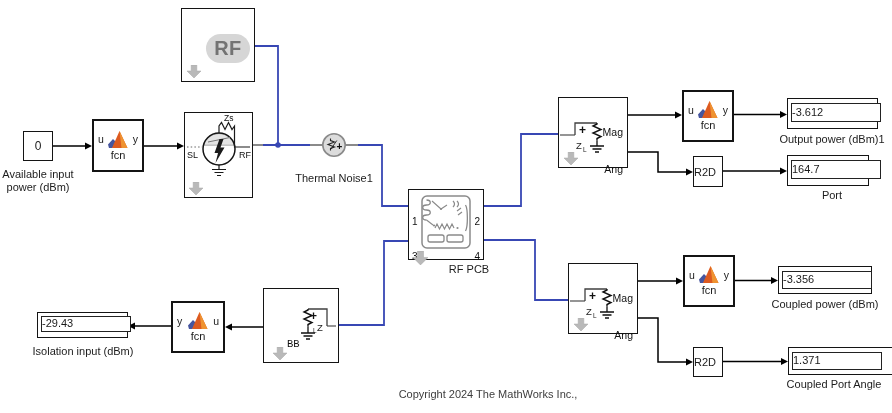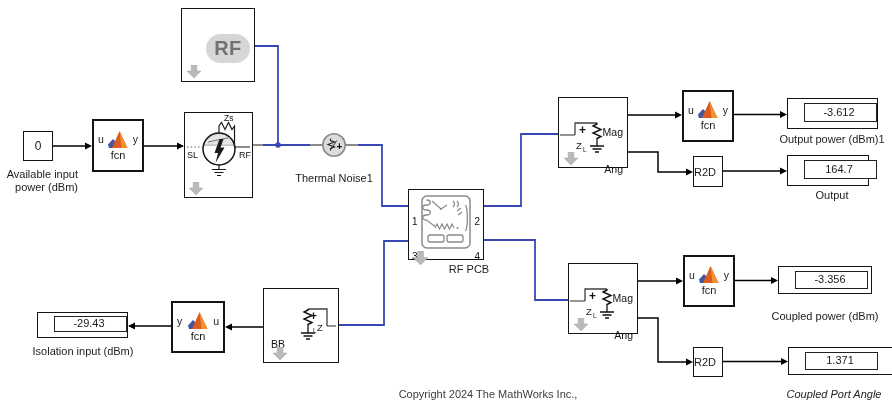--- a/index.html
+++ b/index.html
@@ -1,33 +1,33 @@
 <!DOCTYPE html>
 <html><head>
 <meta charset="utf-8">
 <style>
   html,body{margin:0;padding:0;background:#fff;}
   #canvas{position:relative;width:892px;height:413px;background:#ffffff;overflow:hidden;
           font-family:"Liberation Sans",sans-serif;color:#1a1a1a;}
   #wires{position:absolute;left:0;top:0;z-index:0;}
   .block{position:absolute;background:#fff;border:1.6px solid #141414;box-sizing:border-box;z-index:1;}
   .bold{border-width:2.8px;}
-  .blklabel{position:absolute;font-size:11px;line-height:12.5px;text-align:right;
+  .blklabel{position:absolute;font-size:11px;line-height:12.5px;text-align:center;
             transform:translateX(-50%);white-space:nowrap;z-index:2;color:#1c1c1c;}
   .wrap{white-space:normal;}
   .portlabel{position:absolute;font-size:10.5px;line-height:12px;color:#111;z-index:2;margin-top:17px;}
   .small{font-size:10px;}
   
   .fcn-inner{display:flex;flex-direction:column;align-items:center;justify-content:center;height:100%;}
   .fcn-row{display:flex;align-items:center;justify-content:space-between;width:100%;
            padding:0 4px;box-sizing:border-box;font-size:10.5px;}
   .fcn-name{font-size:11px;margin-top:1px;}
   
-  .display .inner{position:absolute;left:16px;top:4px;width:68px;height:17px;border:1.2px solid #222;
-                  font-size:11px;line-height:16px;text-align:center;padding-right:3px;background:#fff;
+  .display .inner{position:absolute;left:3px;top:4px;width:68px;height:17px;border:1.2px solid #222;
+                  font-size:11px;line-height:16px;text-align:left;padding-right:20px;background:#fff;
                   box-sizing:content-box;}
   .display{z-index:1;}
   .r2d{display:flex;align-items:center;justify-content:flex-start;font-size:11px;}
   .constant{display:flex;align-items:center;justify-content:center;font-size:12px;}
   
   .rfpill{position:absolute;left:24px;top:25px;width:44px;height:29px;border-radius:15px;
           background:#d6d6d6;display:flex;align-items:center;justify-content:center;
           font-size:20px;font-weight:bold;color:#737373;letter-spacing:0.5px;}
   .downarrow{position:absolute;z-index:3;}
   .copyright{position:absolute;font-size:11px;color:#3d3d3d;transform:translateX(-50%);
@@ -208,21 +208,21 @@
   </div>
   <div class="blklabel" style="left:832px;top:133px;">Output power (dBm)1</div>
 
   <div class="block r2d" style="left:693px;top:156px;width:30px;height:31px;">
     <span>R2D</span>
   </div>
 
   <div class="block display" style="left:787px;top:155px;width:82px;height:31px;">
     <div class="inner">164.7</div>
   </div>
-  <div class="blklabel" style="left:832px;top:189px;">Output</div>
+  <div class="blklabel" style="left:832px;top:189px;">Port</div>
 
   <div class="block" style="left:568px;top:263px;width:70px;height:71px;">
     <svg width="67" height="68" viewBox="0 0 67 68">
       <path d="M1,37 H16" stroke="#8a8a8a" stroke-width="1.8" fill="none"></path>
       <path d="M16,37 V25 H38" stroke="#404040" stroke-width="1.3" fill="none"></path>
       <path d="M38,25 v1 l-4,2 l8,3.5 l-8,3.5 l8,3.5 l-4,2 v2" stroke="#111" stroke-width="1.4" fill="none"></path>
       <path d="M38,42.5 V48 M31,48 H45 M33.5,51 H42.5 M36,54 H40" stroke="#111" stroke-width="1.3" fill="none"></path>
       <text x="20" y="36" font-size="12" font-weight="bold" fill="#111">+</text>
       <text x="17" y="51" font-size="9.5" fill="#222">Z</text>
       <text x="24" y="54" font-size="6.5" fill="#222">L</text>
@@ -245,33 +245,33 @@
         </svg>
         <span>y</span>
       </div>
       <div class="fcn-name">fcn</div>
     </div>
   </div>
 
   <div class="block display" style="left:778px;top:266px;width:94px;height:28px;">
     <div class="inner" style="height:16px;line-height:15px;">-3.356</div>
   </div>
-  <div class="blklabel" style="left:825px;top:310px;">Coupled power (dBm)</div>
+  <div class="blklabel" style="left:825px;top:298px;">Coupled power (dBm)</div>
 
   <div class="block r2d" style="left:693px;top:347px;width:30px;height:30px;">
     <span>R2D</span>
   </div>
 
   <div class="block display" style="left:788px;top:347px;width:112px;height:28px;">
     <div class="inner" style="height:16px;line-height:15px;">1.371</div>
   </div>
-  <div class="blklabel" style="left:834px;top:388px;font-style:italic;">Coupled Port Angle</div>
+  <div class="blklabel" style="left:834px;top:378px;">Coupled Port Angle</div>
 
   <div class="block" style="left:263px;top:288px;width:76px;height:75px;">
-    <span class="portlabel" style="left:7px;top:32px;">BB</span>
+    <span class="portlabel" style="left:23px;top:32px;font-family:Liberation Mono, monospace;">BB</span>
     <svg width="73" height="72" viewBox="0 0 73 72">
       <path d="M72,37 H63" stroke="#8a8a8a" stroke-width="1.8" fill="none"></path>
       <path d="M63,37 V20 H44" stroke="#404040" stroke-width="1.3" fill="none"></path>
       <path d="M44,20 v1 l-4,2 l8,3.5 l-8,3.5 l8,3.5 l-4,2 v2" stroke="#111" stroke-width="1.4" fill="none"></path>
       <path d="M44,37.5 V44 M37,44 H51 M39.5,47 H48.5 M42,50 H46" stroke="#111" stroke-width="1.3" fill="none"></path>
       <text x="46" y="31" font-size="12" font-weight="bold" fill="#111">+</text>
       <text x="49" y="44" font-size="6.5" fill="#222">L</text>
       <text x="53" y="42" font-size="9.5" fill="#222">Z</text>
     </svg>
     <svg class="downarrow" style="left:9px;bottom:2px;" width="14" height="13" viewBox="0 0 14 13">

